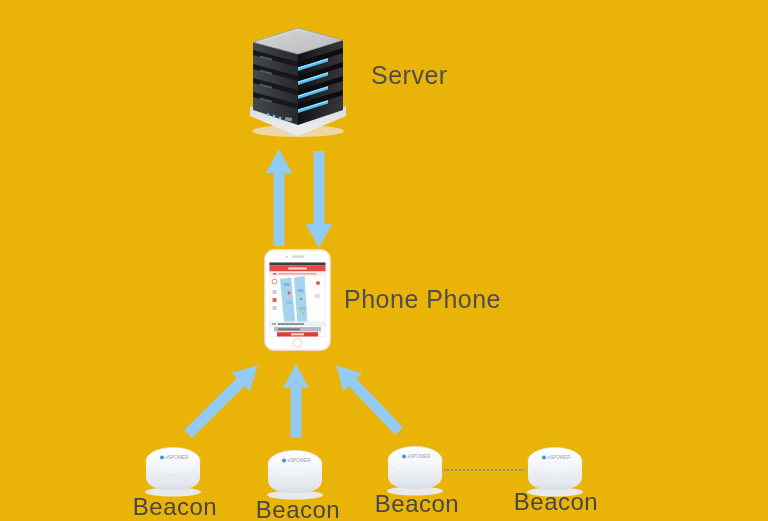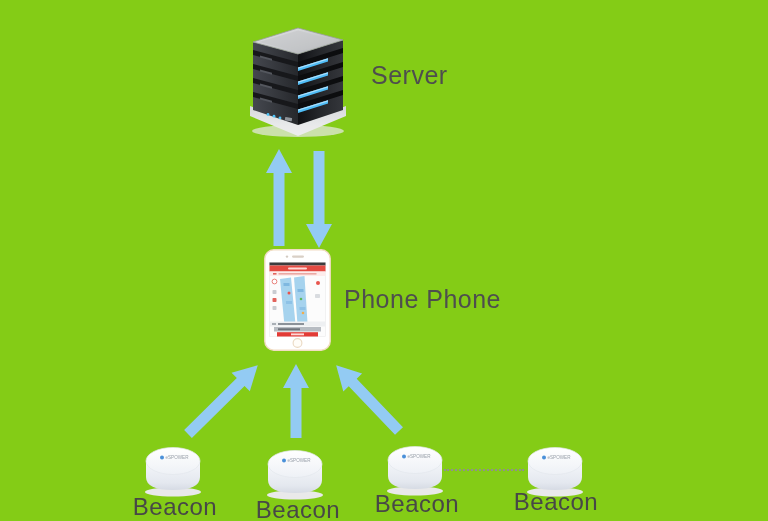--- a/index.html
+++ b/index.html
@@ -1,20 +1,20 @@
 <!DOCTYPE html>
 <html><head>
 <meta charset="utf-8">
 <style>
   html,body{margin:0;padding:0;}
   body{font-family:"Liberation Sans", sans-serif;}
   .stage{
     position:relative;
     width:768px;height:521px;
-    background:#84cc16;
+    background:#eab308;
     overflow:hidden;
   }
   .abs{position:absolute;}
   .node-label{
     position:absolute;
     color:#4e4e4e;
     font-size:25px;
     font-weight:400;
     letter-spacing:0.5px;
     white-space:nowrap;

